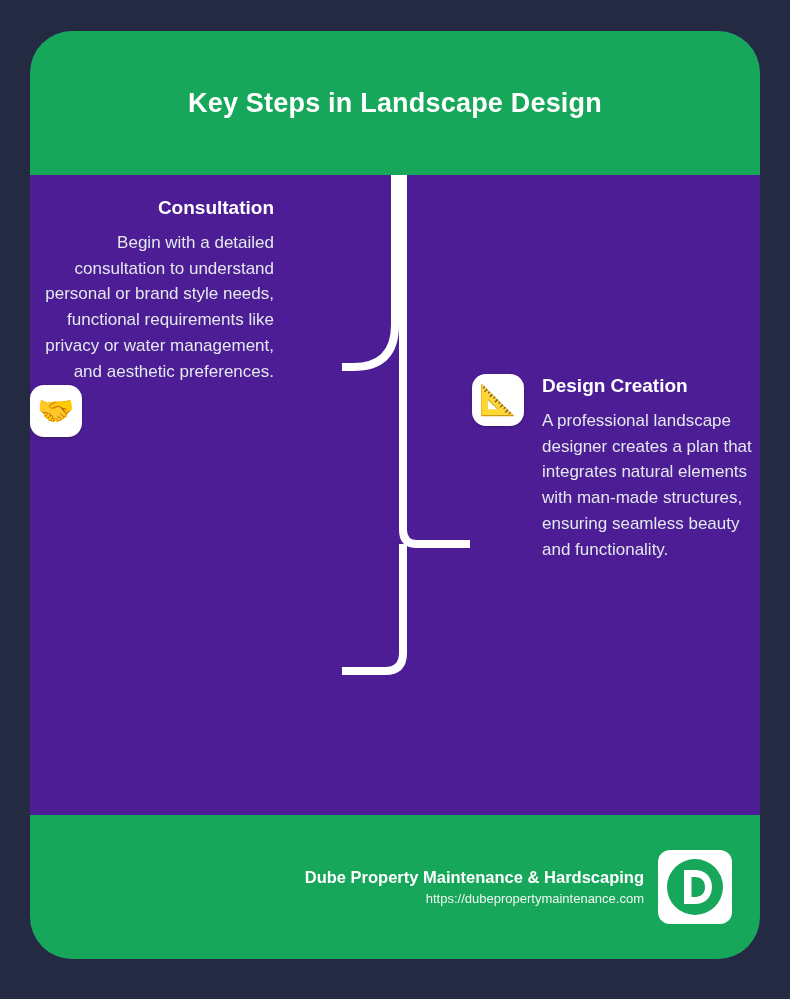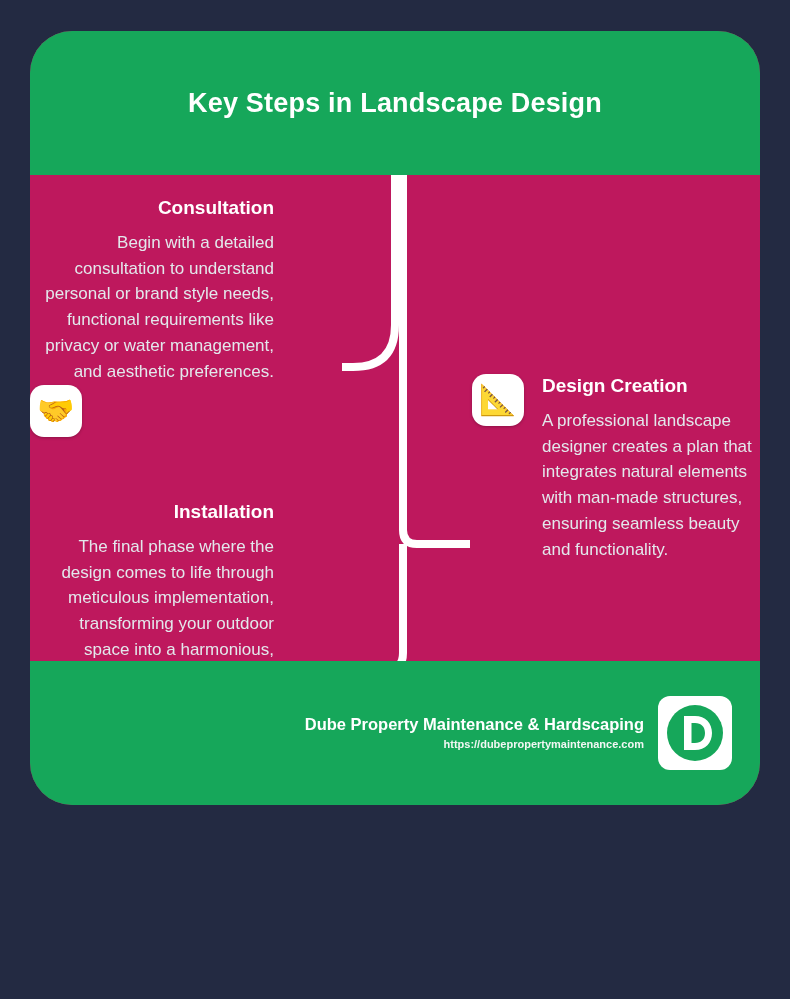--- a/index.html
+++ b/index.html
@@ -18,23 +18,23 @@
     height: 999px;
     background: #232a42;
   }
 
   
   .card {
     position: absolute;
     left: 30px;
     top: 31px;
     width: 730px;
-    height: 774px;
+    height: 928px;
     border-radius: 42px;
-    background: #be185d;
+    background: #4c1d95;
     overflow: hidden;
   }
 
   
   .header {
     position: absolute;
     left: 0;
     top: 0;
     width: 730px;
     height: 144px;
@@ -133,22 +133,22 @@
     padding-right: 14px;
   }
   .footer-company {
     color: #ffffff;
     font-size: 16.5px;
     font-weight: bold;
     line-height: 1.4;
   }
   .footer-url {
     color: #f2f7f4;
-    font-size: 11px;
-    font-weight: 700;
+    font-size: 13px;
+    font-weight: 400;
     line-height: 1.5;
   }
   .footer-logo {
     width: 74px;
     height: 74px;
     border-radius: 12px;
     background: #ffffff;
     display: flex;
     align-items: center;
     justify-content: center;
@@ -190,27 +190,20 @@
     </div>
 
     <div class="step step-right" id="step-design">
       <div class="icon-tile">📐</div>
       <div class="step-text-right">
         <div class="step-title">Design Creation</div>
         <div class="step-desc">A professional landscape designer creates a plan that integrates natural elements with man-made structures, ensuring seamless beauty and functionality.</div>
       </div>
     </div>
 
-    <div class="step step-left" id="step-installation">
-      <div class="step-text-left">
-        <div class="step-title">Installation</div>
-        <div class="step-desc">The final phase where the design comes to life through meticulous implementation, transforming your outdoor space into a harmonious, inviting environment.</div>
-      </div>
-      <div class="icon-tile">🌳</div>
-    </div>
 
     <div class="footer">
       <div class="footer-text">
         <div class="footer-company">Dube Property Maintenance &amp; Hardscaping</div>
         <div class="footer-url">https://dubepropertymaintenance.com</div>
       </div>
       <div class="footer-logo">
         <svg width="62" height="62" viewBox="0 0 62 62">
           <circle cx="31" cy="31" r="28" fill="#16a75a"></circle>
           <path d="M 20 14 L 31 14 C 41.5 14 48 21.2 48 31 C 48 40.8 41.5 48 31 48 L 20 48 Z

